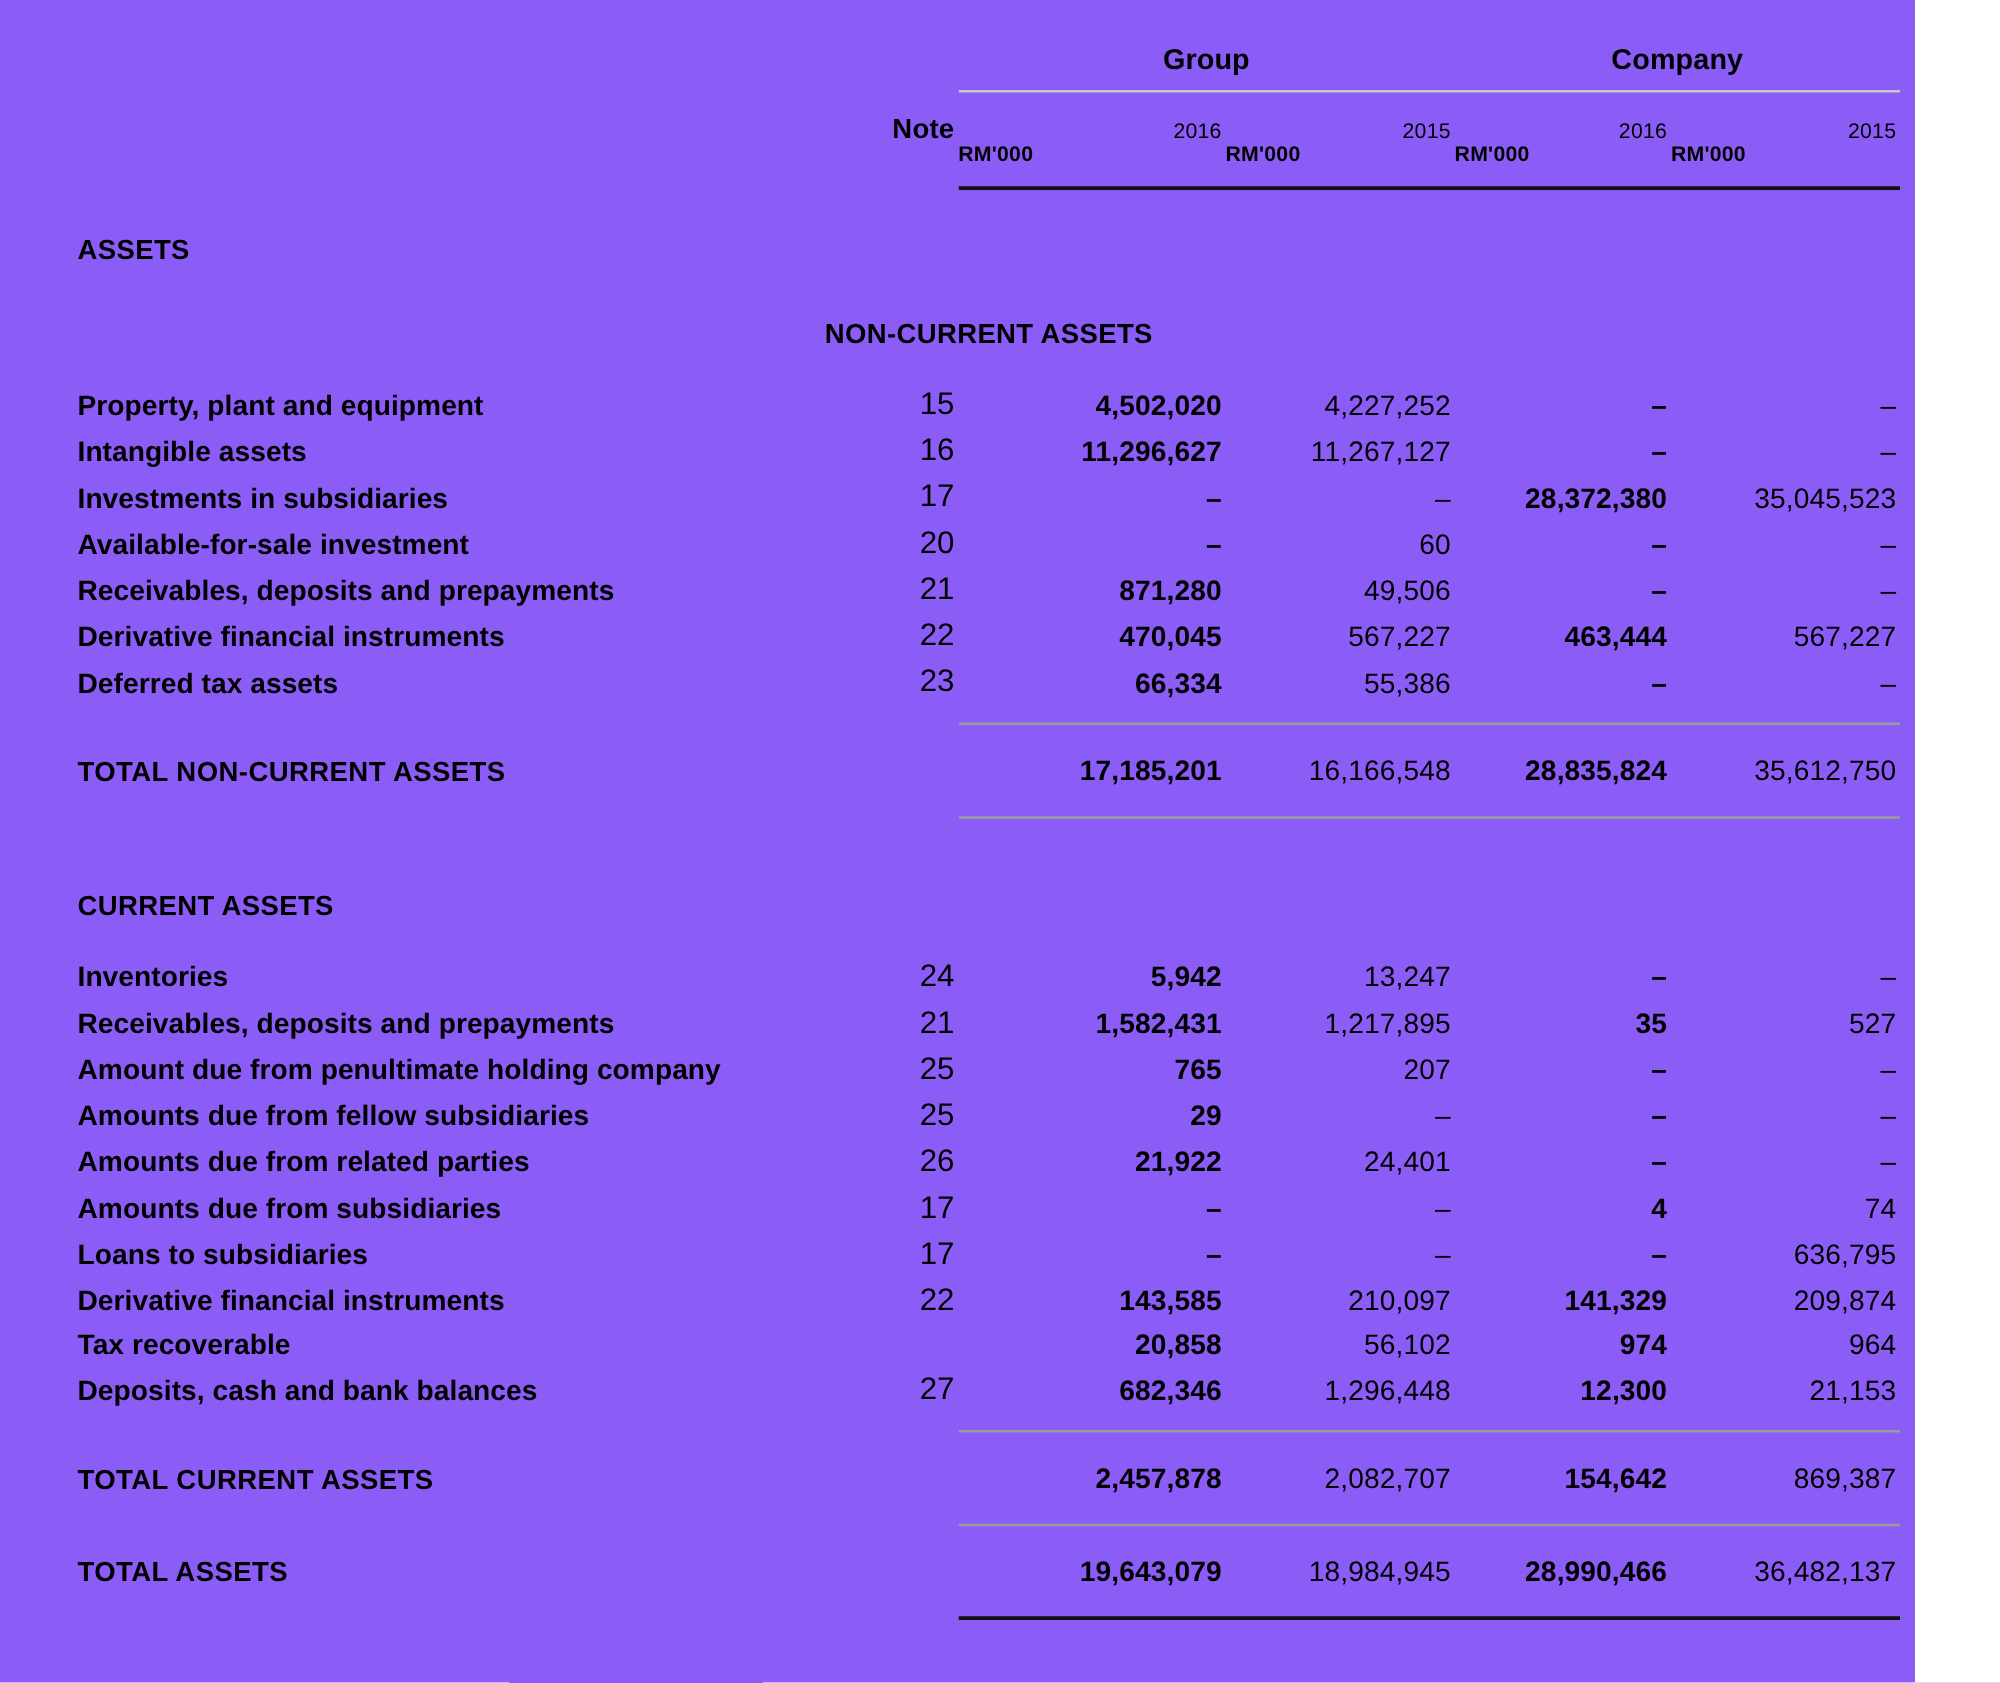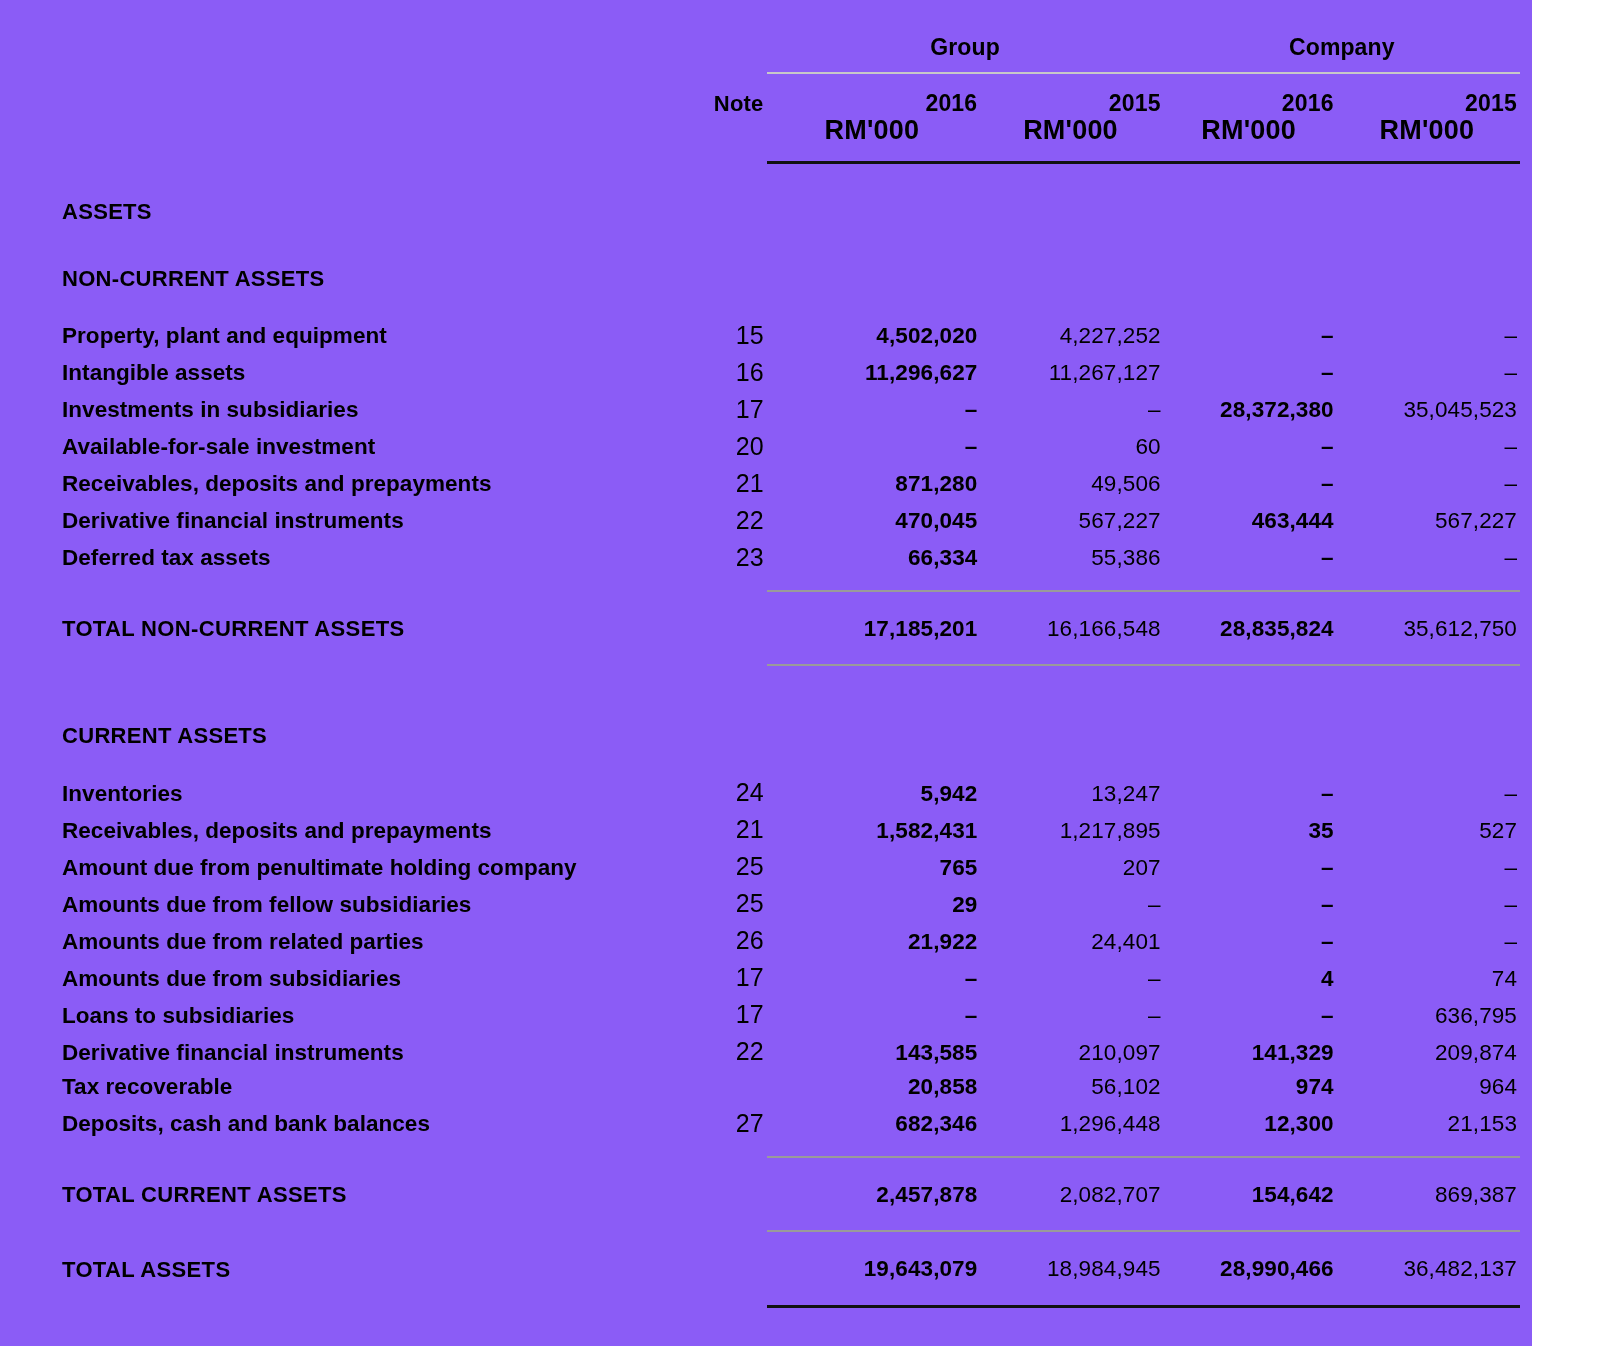--- a/index.html
+++ b/index.html
@@ -56,29 +56,29 @@
     padding: 0;
   }
   .grp-rule > div {
     height: 2px;
     background: #c8c8c8;
   }
   .grp-rule.spacer > div { background: transparent; }
 
   .hdr-year {
     text-align: right;
-    font-size: 23px;
-    font-weight: bold;
+    font-size: 17px;
+    font-weight: normal;
     padding-top: 17px;
     line-height: 1.08;
     letter-spacing: .2px;
   }
   .hdr-unit {
-    text-align: center;
-    font-size: 27px;
+    text-align: left;
+    font-size: 17px;
     font-weight: bold;
     line-height: 1.08;
     padding-bottom: 16px;
     letter-spacing: .2px;
   }
   .hdr-note {
     text-align: right;
     font-size: 22px;
     font-weight: bold;
     padding-top: 17px;
@@ -97,21 +97,21 @@
   }
 
   
   .section-head td {
     font-size: 22px;
     font-weight: bold;
     letter-spacing: .3px;
     line-height: 1;
   }
   .sh-assets td { padding-top: 37px; padding-bottom: 0; }
-  .sh-nca td    { padding-top: 45px; padding-bottom: 0; }
+  .sh-nca td    { padding-top: 45px; padding-bottom: 0; text-align: center; }
   .sh-ca td     { padding-top: 59px; padding-bottom: 0; }
 
   .item td {
     font-size: 22.5px;
     line-height: 1;
     padding-top: 12px;
   }
   .item.first-item td { padding-top: 33px; }
   .item .lbl { text-align: left; letter-spacing: .05px; font-weight: bold; }
   .item .note { text-align: right; font-size: 25px; }

